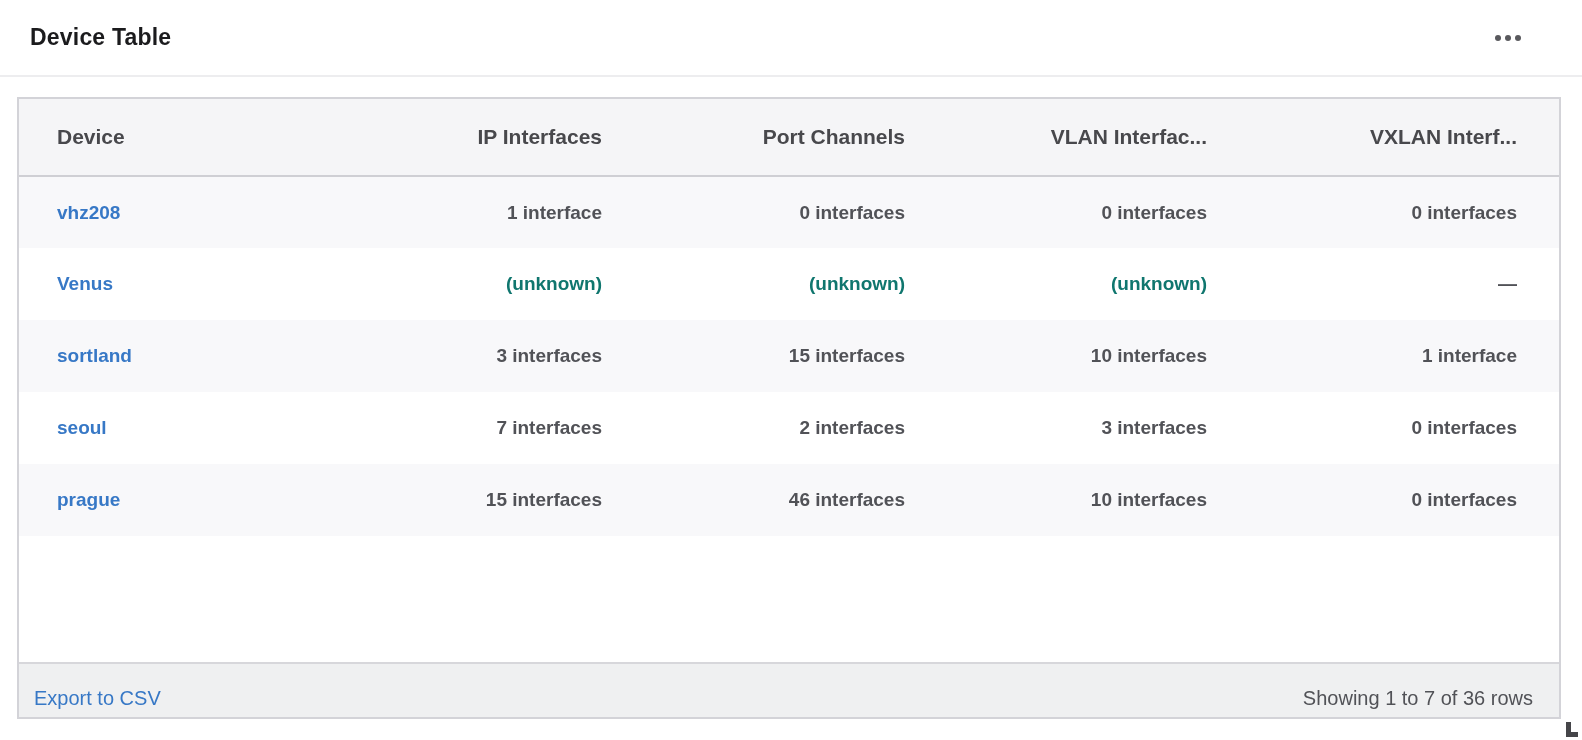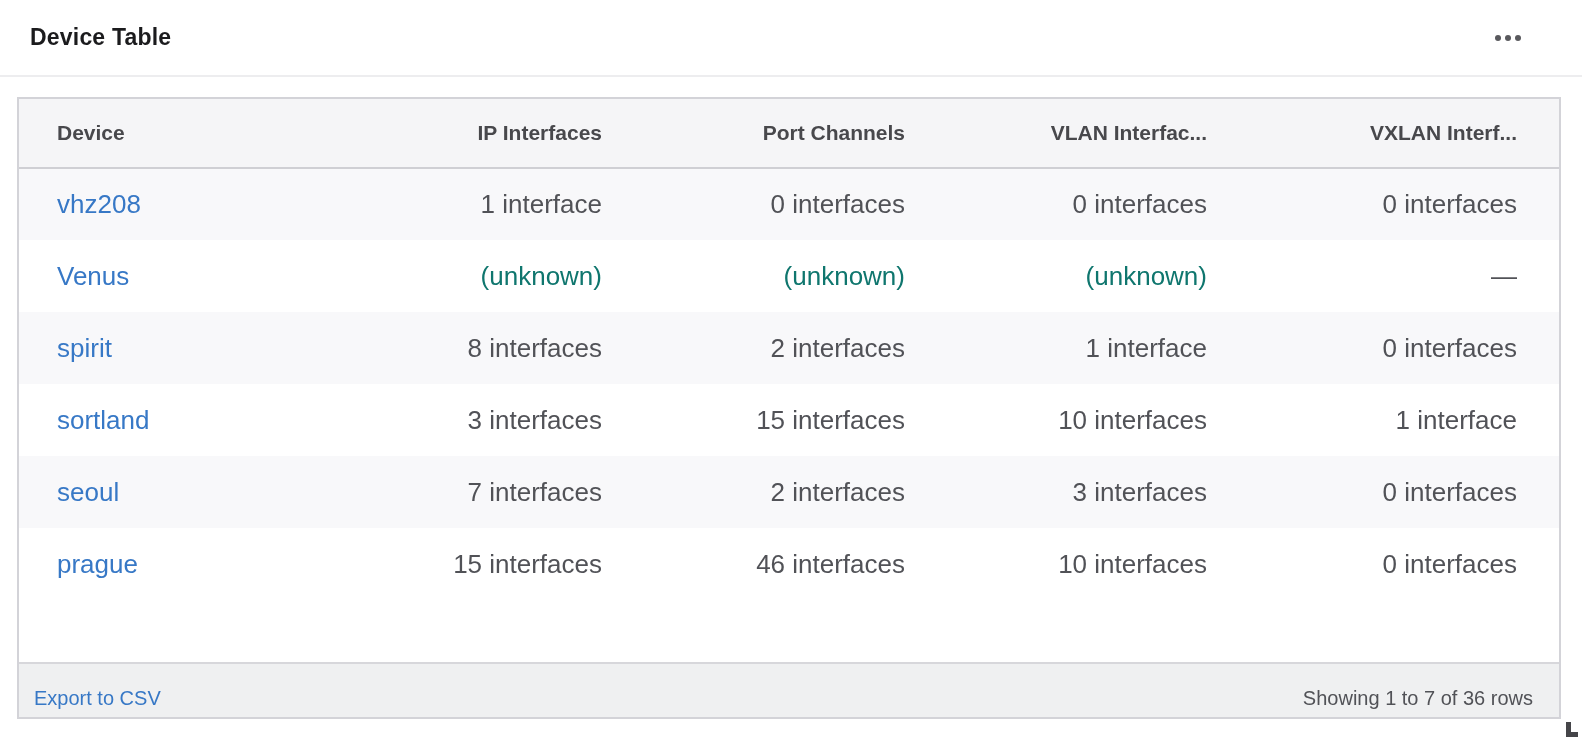--- a/index.html
+++ b/index.html
@@ -46,36 +46,37 @@
   .viewport {
     height:563px;
     overflow:hidden;
   }
   table {
     width:100%;
     border-collapse:collapse;
     table-layout:fixed;
   }
   thead th {
-    height:69px;
+    height:77px;
     background:#f5f5f7;
     border-bottom:2px solid #cfcfd4;
     font-size:21px;
     font-weight:700;
     color:#48484c;
     white-space:nowrap;
     overflow:hidden;
   }
   th.left, td.left  { text-align:left;  padding-left:38px; }
   th.right, td.right{ text-align:right; padding-right:42px; }
   tbody td {
     height:72px;
-    font-size:26px;
+    font-size:19px;
     color:#515257;
     white-space:nowrap;
+    font-weight:bold;
   }
   tbody tr:nth-child(odd)  { background:#f8f8fa; }
   tbody tr:nth-child(even) { background:#ffffff; }
   a.device {
     color:#3778c6;
     text-decoration:none;
     cursor:pointer;
   }
   td.unknown { color:#0f766e; }
   .card-footer {
@@ -142,27 +143,20 @@
             <td class="right">0 interfaces</td>
           </tr>
           <tr>
             <td class="left"><a href="#" class="device">Venus</a></td>
             <td class="right unknown">(unknown)</td>
             <td class="right unknown">(unknown)</td>
             <td class="right unknown">(unknown)</td>
             <td class="right">—</td>
           </tr>
           <tr>
-            <td class="left"><a href="#" class="device">spirit</a></td>
-            <td class="right">8 interfaces</td>
-            <td class="right">2 interfaces</td>
-            <td class="right">1 interface</td>
-            <td class="right">0 interfaces</td>
-          </tr>
-          <tr>
             <td class="left"><a href="#" class="device">sortland</a></td>
             <td class="right">3 interfaces</td>
             <td class="right">15 interfaces</td>
             <td class="right">10 interfaces</td>
             <td class="right">1 interface</td>
           </tr>
           <tr>
             <td class="left"><a href="#" class="device">seoul</a></td>
             <td class="right">7 interfaces</td>
             <td class="right">2 interfaces</td>

